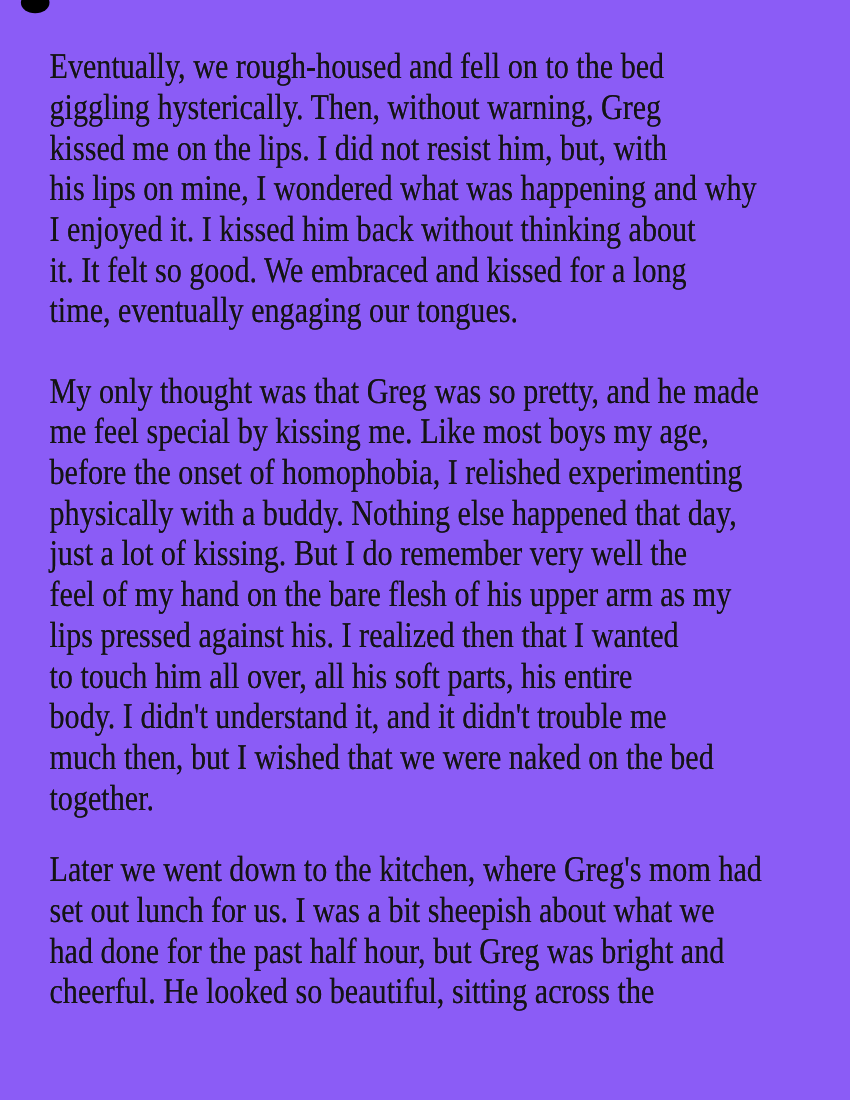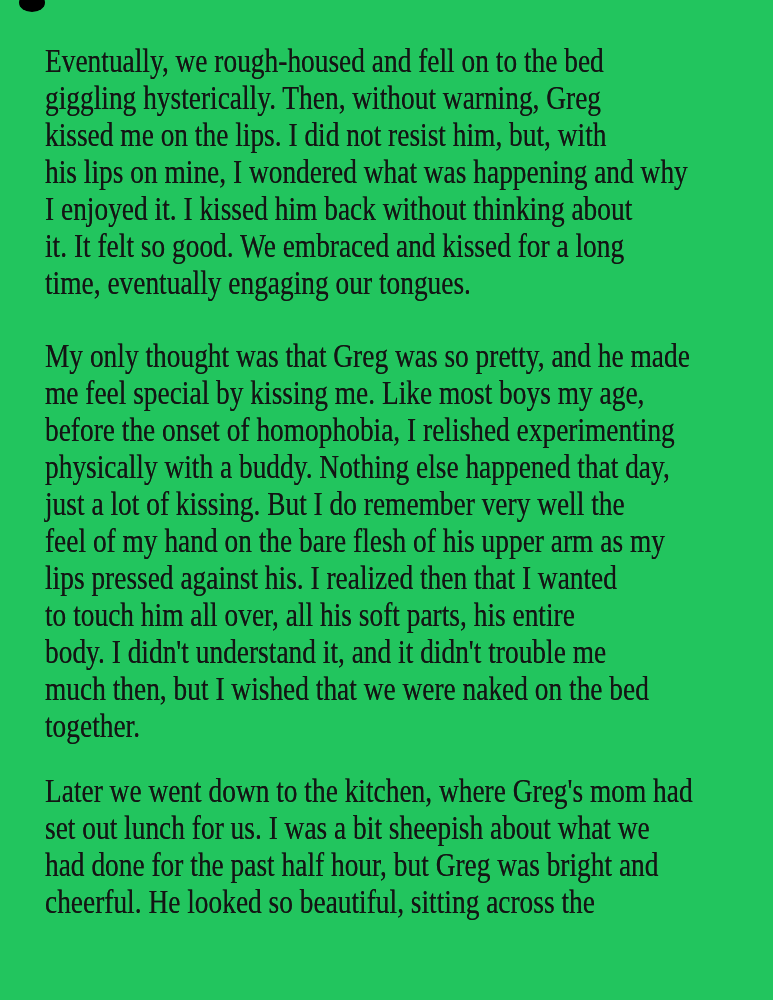--- a/index.html
+++ b/index.html
@@ -4,21 +4,21 @@
 <style>
   html, body {
     margin: 0;
     padding: 0;
     background: #ffffff;
   }
   .page {
     position: relative;
     width: 773px;
     height: 1000px;
-    background: #22c55e;
+    background: #8b5cf6;
     overflow: hidden;
   }
   
   .smudge {
     position: absolute;
     left: 19px;
     top: -7px;
     width: 26px;
     height: 19px;
     background: #000000;

